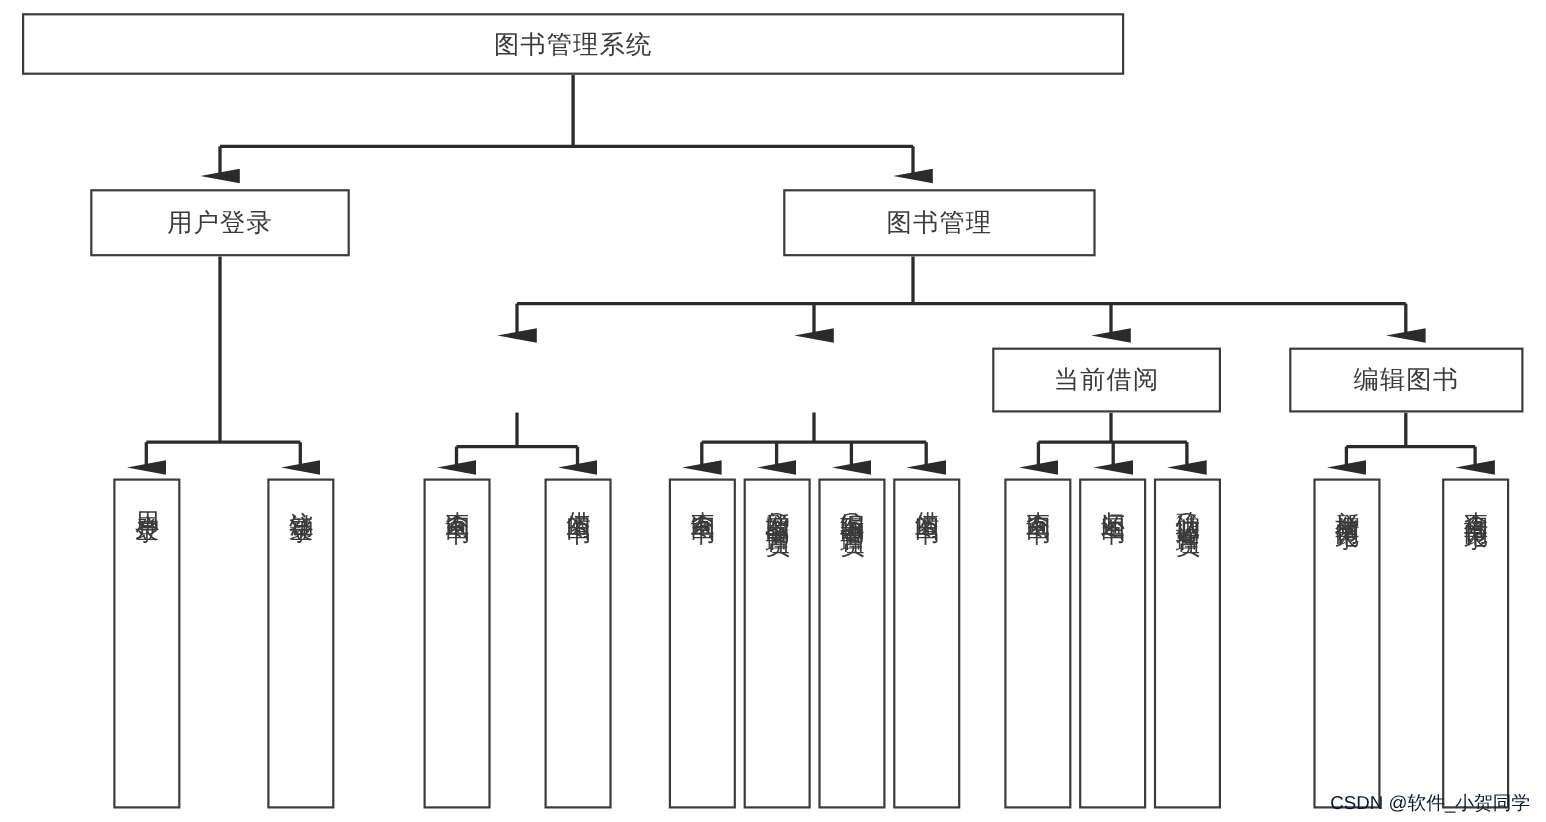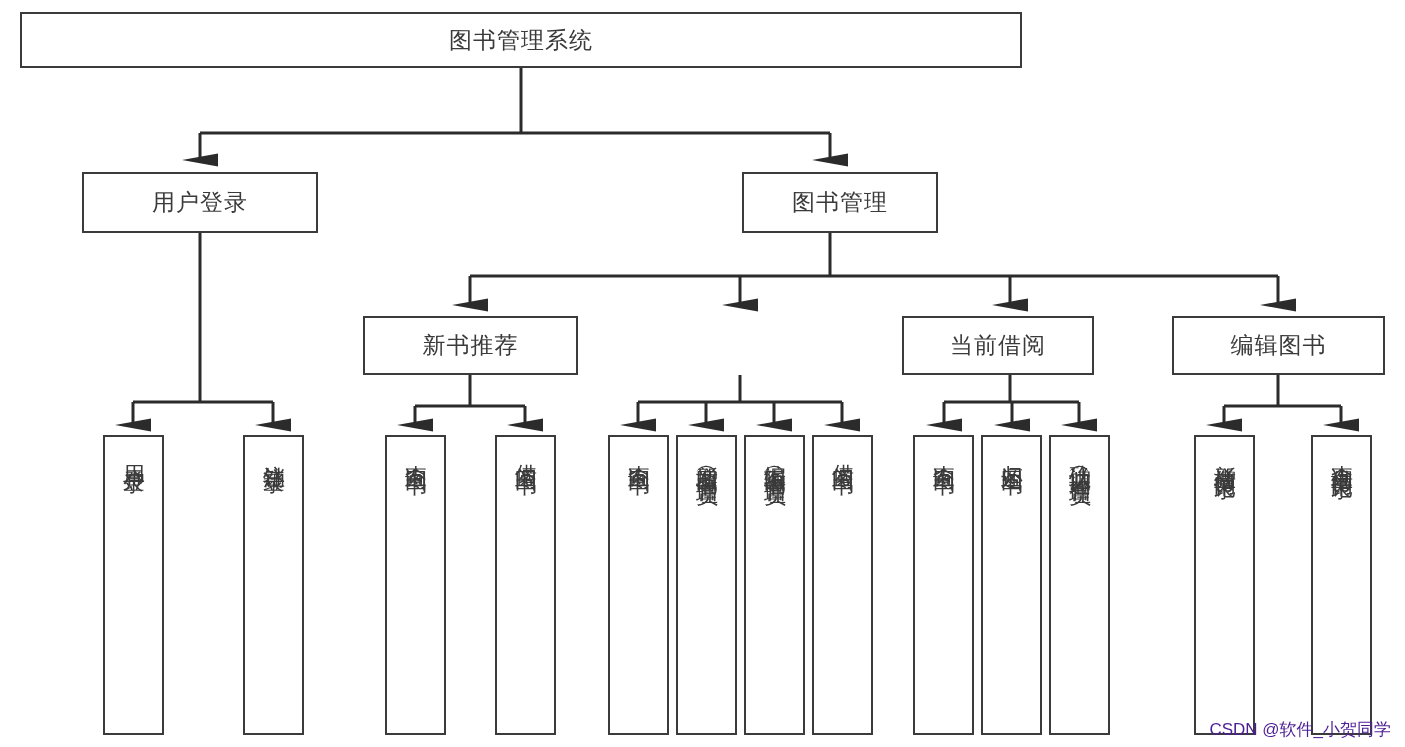--- a/index.html
+++ b/index.html
@@ -54,21 +54,21 @@
     text-orientation: upright;
     font-size: 22px;
     letter-spacing: 3px;
     white-space: nowrap;
   }
   .watermark {
     position: absolute;
     right: 14px;
     bottom: 6px;
     font-size: 17px;
-    color: #4c1d95;
+    color: #0f172a;
     white-space: nowrap;
     pointer-events: none;
   }
 </style>
 </head>
 <body>
 
 <div id="canvas">
 
   <svg class="wires" viewBox="0 0 1405 747" xmlns="http://www.w3.org/2000/svg">
@@ -121,28 +121,25 @@
     </g>
   </svg>
 
   <div class="node horizontal" style="left:20px; top:12px; width:1002px; height:56px;">
     <span class="node-label">图书管理系统</span>
   </div>
 
   <div class="node horizontal" style="left:82px; top:172px; width:236px; height:61px;">
     <span class="node-label">用户登录</span>
   </div>
-  <div class="node horizontal" style="left:742px; top:172px; width:196px; height:61px;">
+  <div class="node horizontal" style="left:712px; top:172px; width:284px; height:61px;">
     <span class="node-label">图书管理</span>
   </div>
 
-  <div class="node horizontal" style="left:363px; top:316px; width:215px; height:59px;">
-    <span class="node-label">新书推荐</span>
-  </div>
-  <div class="node horizontal" style="left:902px; top:316px; width:192px; height:59px;">
+  <div class="node horizontal" style="left:902px; top:316px; width:208px; height:59px;">
     <span class="node-label">当前借阅</span>
   </div>
   <div class="node horizontal" style="left:1172px; top:316px; width:213px; height:59px;">
     <span class="node-label">编辑图书</span>
   </div>
 
   <div class="node vertical" style="left:103px; top:435px; width:61px; height:300px;">
     <span class="node-label">用户登录</span>
   </div>
   <div class="node vertical" style="left:243px; top:435px; width:61px; height:300px;">

